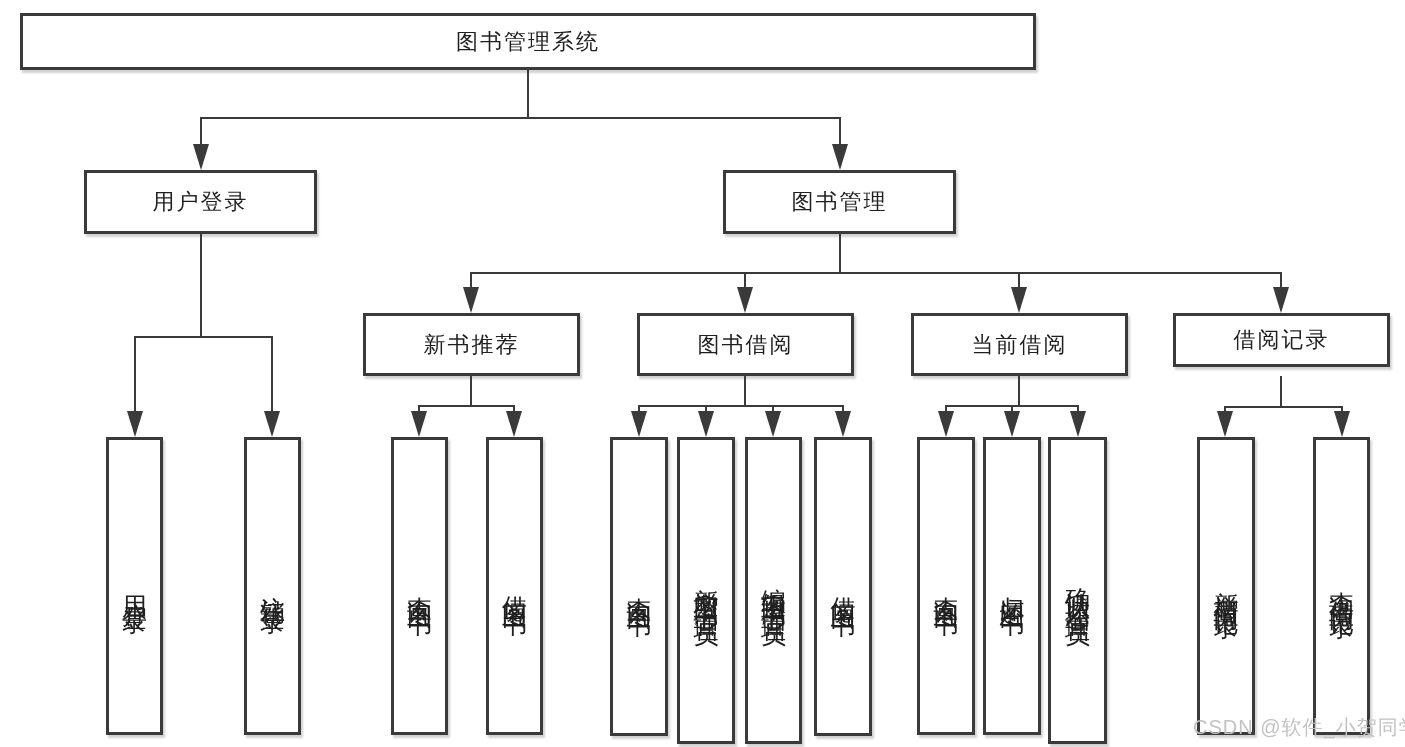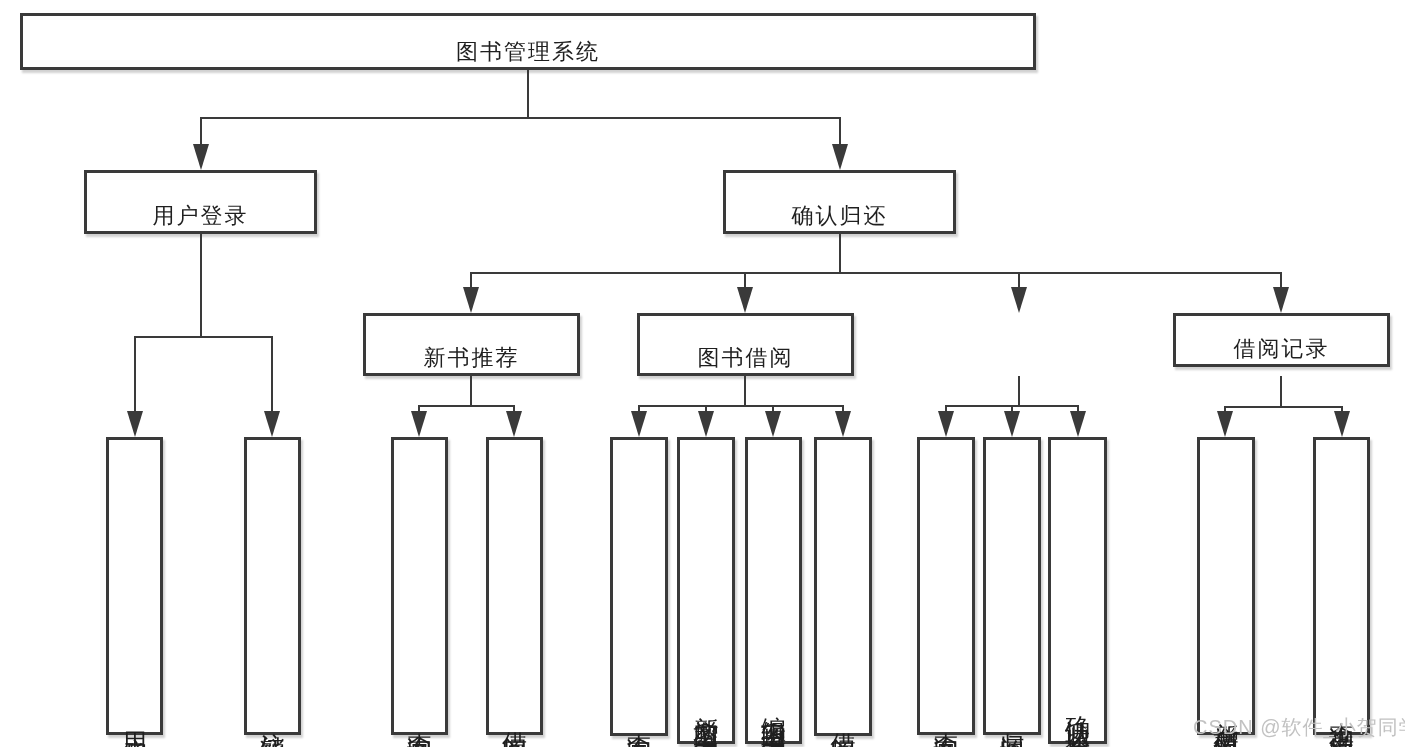--- a/index.html
+++ b/index.html
@@ -8,21 +8,21 @@
     width:1405px;height:747px;
     background:#ffffff;
     font-family:"Liberation Sans","DejaVu Sans",sans-serif;
     overflow:hidden;
   }
   .box{
     position:absolute;
     background:#ffffff;
     border:3px solid #3a3a3a;
     box-shadow:2px 3px 2px rgba(0,0,0,0.18);
-    display:flex;align-items:flex-end;justify-content:center;
+    display:flex;align-items:center;justify-content:center;
     box-sizing:border-box;
     color:#1f1f1f;
   }
   .hlabel{
     font-size:22px;
     letter-spacing:2px;
     white-space:nowrap;
   }
   .vlabel{
     writing-mode:vertical-rl;
@@ -68,21 +68,21 @@
   <div class="hline" style="left:200px;top:117px;width:641px"></div>
   <div class="vline" style="left:200px;top:117px;height:30px"></div>
   <div class="arrow" style="left:193px;top:144px"></div>
   <div class="vline" style="left:839px;top:117px;height:30px"></div>
   <div class="arrow" style="left:832px;top:144px"></div>
 
   <div class="box" style="left:84px;top:170px;width:233px;height:64px">
     <span class="hlabel">用户登录</span>
   </div>
   <div class="box" style="left:723px;top:170px;width:233px;height:64px">
-    <span class="hlabel">确认归还</span>
+    <span class="hlabel">图书管理</span>
   </div>
 
   <div class="vline" style="left:200px;top:234px;height:104px"></div>
   <div class="hline" style="left:134px;top:336px;width:139px"></div>
   <div class="vline" style="left:134px;top:336px;height:78px"></div>
   <div class="arrow" style="left:127px;top:411px"></div>
   <div class="vline" style="left:271px;top:336px;height:78px"></div>
   <div class="arrow" style="left:264px;top:411px"></div>
 
   <div class="vline" style="left:839px;top:234px;height:40px"></div>
@@ -94,20 +94,23 @@
   <div class="vline" style="left:1018px;top:272px;height:18px"></div>
   <div class="arrow" style="left:1011px;top:287px"></div>
   <div class="vline" style="left:1280px;top:272px;height:18px"></div>
   <div class="arrow" style="left:1273px;top:287px"></div>
 
   <div class="box" style="left:363px;top:313px;width:217px;height:63px">
     <span class="hlabel">新书推荐</span>
   </div>
   <div class="box" style="left:637px;top:313px;width:217px;height:63px">
     <span class="hlabel">图书借阅</span>
+  </div>
+  <div class="box" style="left:911px;top:313px;width:217px;height:63px">
+    <span class="hlabel">当前借阅</span>
   </div>
   <div class="box" style="left:1173px;top:313px;width:217px;height:54px">
     <span class="hlabel">借阅记录</span>
   </div>
 
   <div class="vline" style="left:470px;top:376px;height:31px"></div>
   <div class="hline" style="left:419px;top:405px;width:96px"></div>
   <div class="vline" style="left:418px;top:405px;height:10px"></div>
   <div class="arrow" style="left:411px;top:411px"></div>
   <div class="vline" style="left:513px;top:405px;height:10px"></div>

